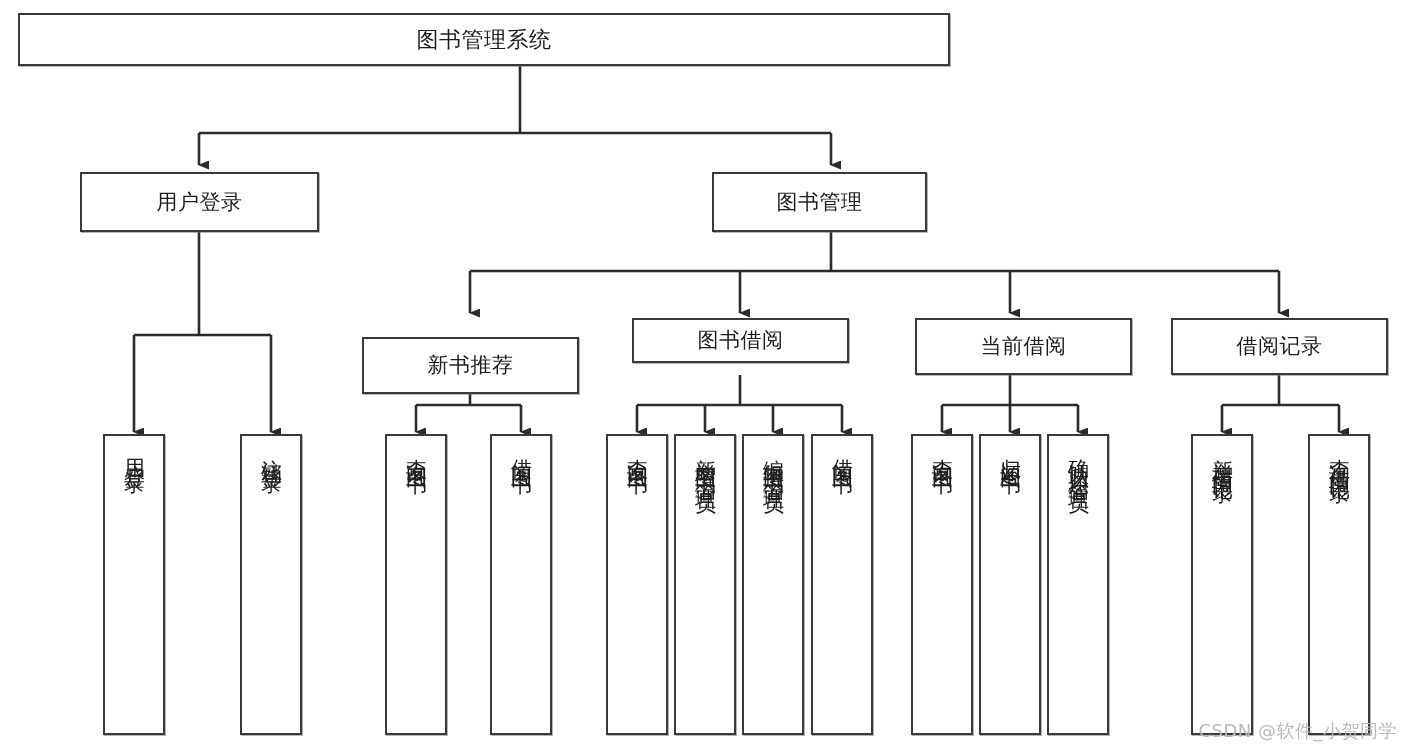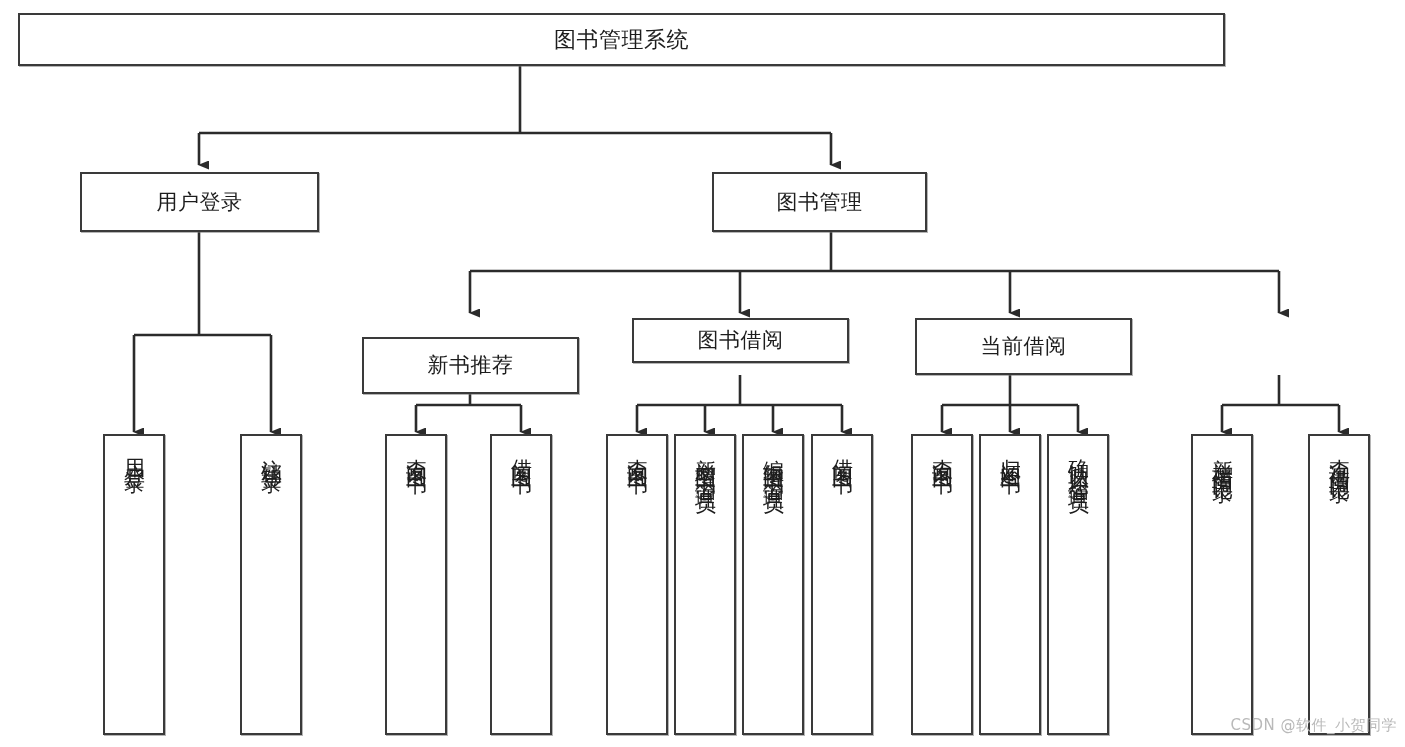--- a/index.html
+++ b/index.html
@@ -61,22 +61,22 @@
     font-size: 21px;
     writing-mode: vertical-rl;
     text-orientation: upright;
     letter-spacing: 5px;
     white-space: normal;
     line-height: 1;
   }
   #watermark {
     position: absolute;
     right: 8px;
-    bottom: 12px;
-    font-size: 15px;
+    bottom: 4px;
+    font-size: 18px;
     color: #b9b9b9;
     letter-spacing: 0.5px;
     z-index: 3;
     white-space: nowrap;
     font-family: "DejaVu Sans", "Liberation Sans", sans-serif;
   }
 </style>
 </head>
 <body>
 
@@ -125,21 +125,21 @@
       <path d="M1010,405 L1010,432" marker-end="url(#arrowhead)"></path>
       <path d="M1078,405 L1078,432" marker-end="url(#arrowhead)"></path>
 
       <path d="M1279,375 L1279,405"></path>
       <path d="M1222,405 L1339,405"></path>
       <path d="M1222,405 L1222,432" marker-end="url(#arrowhead)"></path>
       <path d="M1339,405 L1339,432" marker-end="url(#arrowhead)"></path>
     </g>
   </svg>
 
-  <div class="node horiz root" style="left:18px; top:13px; width:1207px; height:53px;">
+  <div class="node horiz root" style="left:18px; top:13px; width:932px; height:53px;">
     <span class="node-label">图书管理系统</span>
   </div>
 
   <div class="node horiz" style="left:80px; top:172px; width:239px; height:60px;">
     <span class="node-label">用户登录</span>
   </div>
 
   <div class="node horiz" style="left:712px; top:172px; width:215px; height:60px;">
     <span class="node-label">图书管理</span>
   </div>
@@ -149,20 +149,23 @@
   </div>
 
   <div class="node horiz" style="left:632px; top:318px; width:217px; height:45px;">
     <span class="node-label">图书借阅</span>
   </div>
 
   <div class="node horiz" style="left:902px; top:318px; width:217px; height:57px;margin-left:13px;">
     <span class="node-label">当前借阅</span>
   </div>
 
+  <div class="node horiz" style="left:1171px; top:318px; width:217px; height:57px;">
+    <span class="node-label">借阅记录</span>
+  </div>
 
   <div class="node vert" style="left:103px; top:434px; width:62px; height:301px;">
     <span class="node-label">用户登录</span>
   </div>
 
   <div class="node vert" style="left:240px; top:434px; width:62px; height:301px;">
     <span class="node-label">注销登录</span>
   </div>
 
   <div class="node vert" style="left:385px; top:434px; width:62px; height:301px;">

